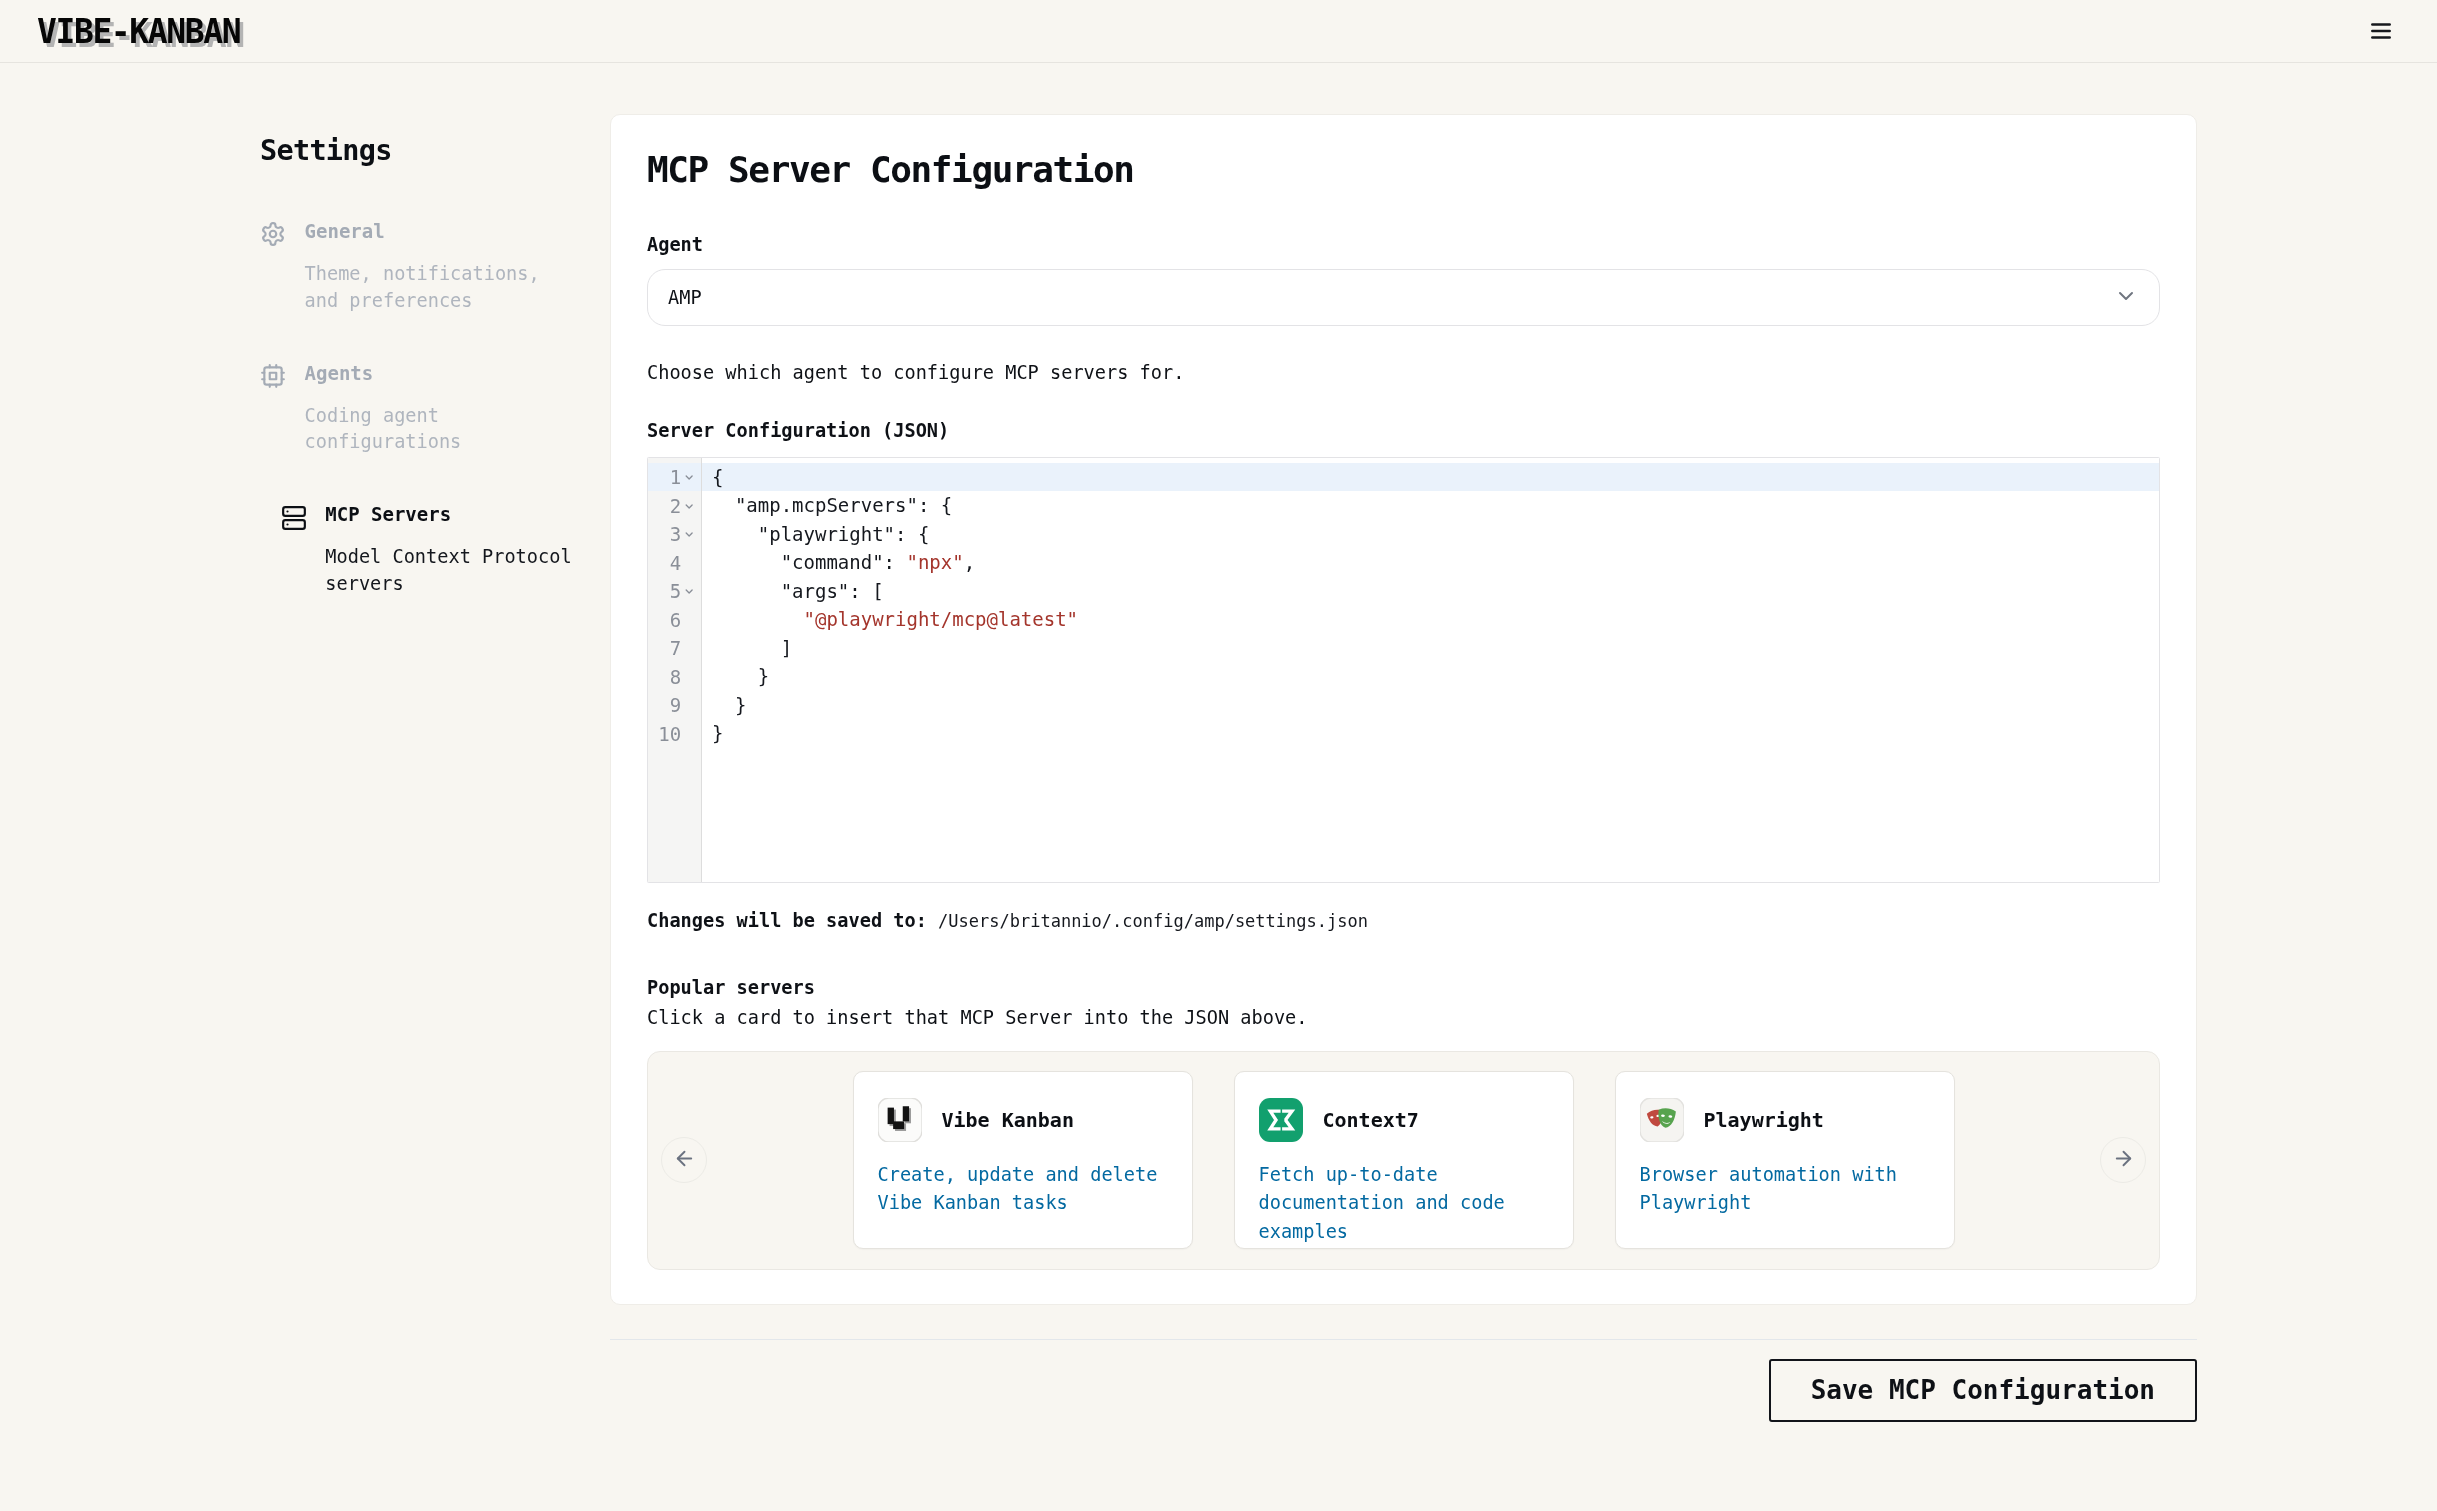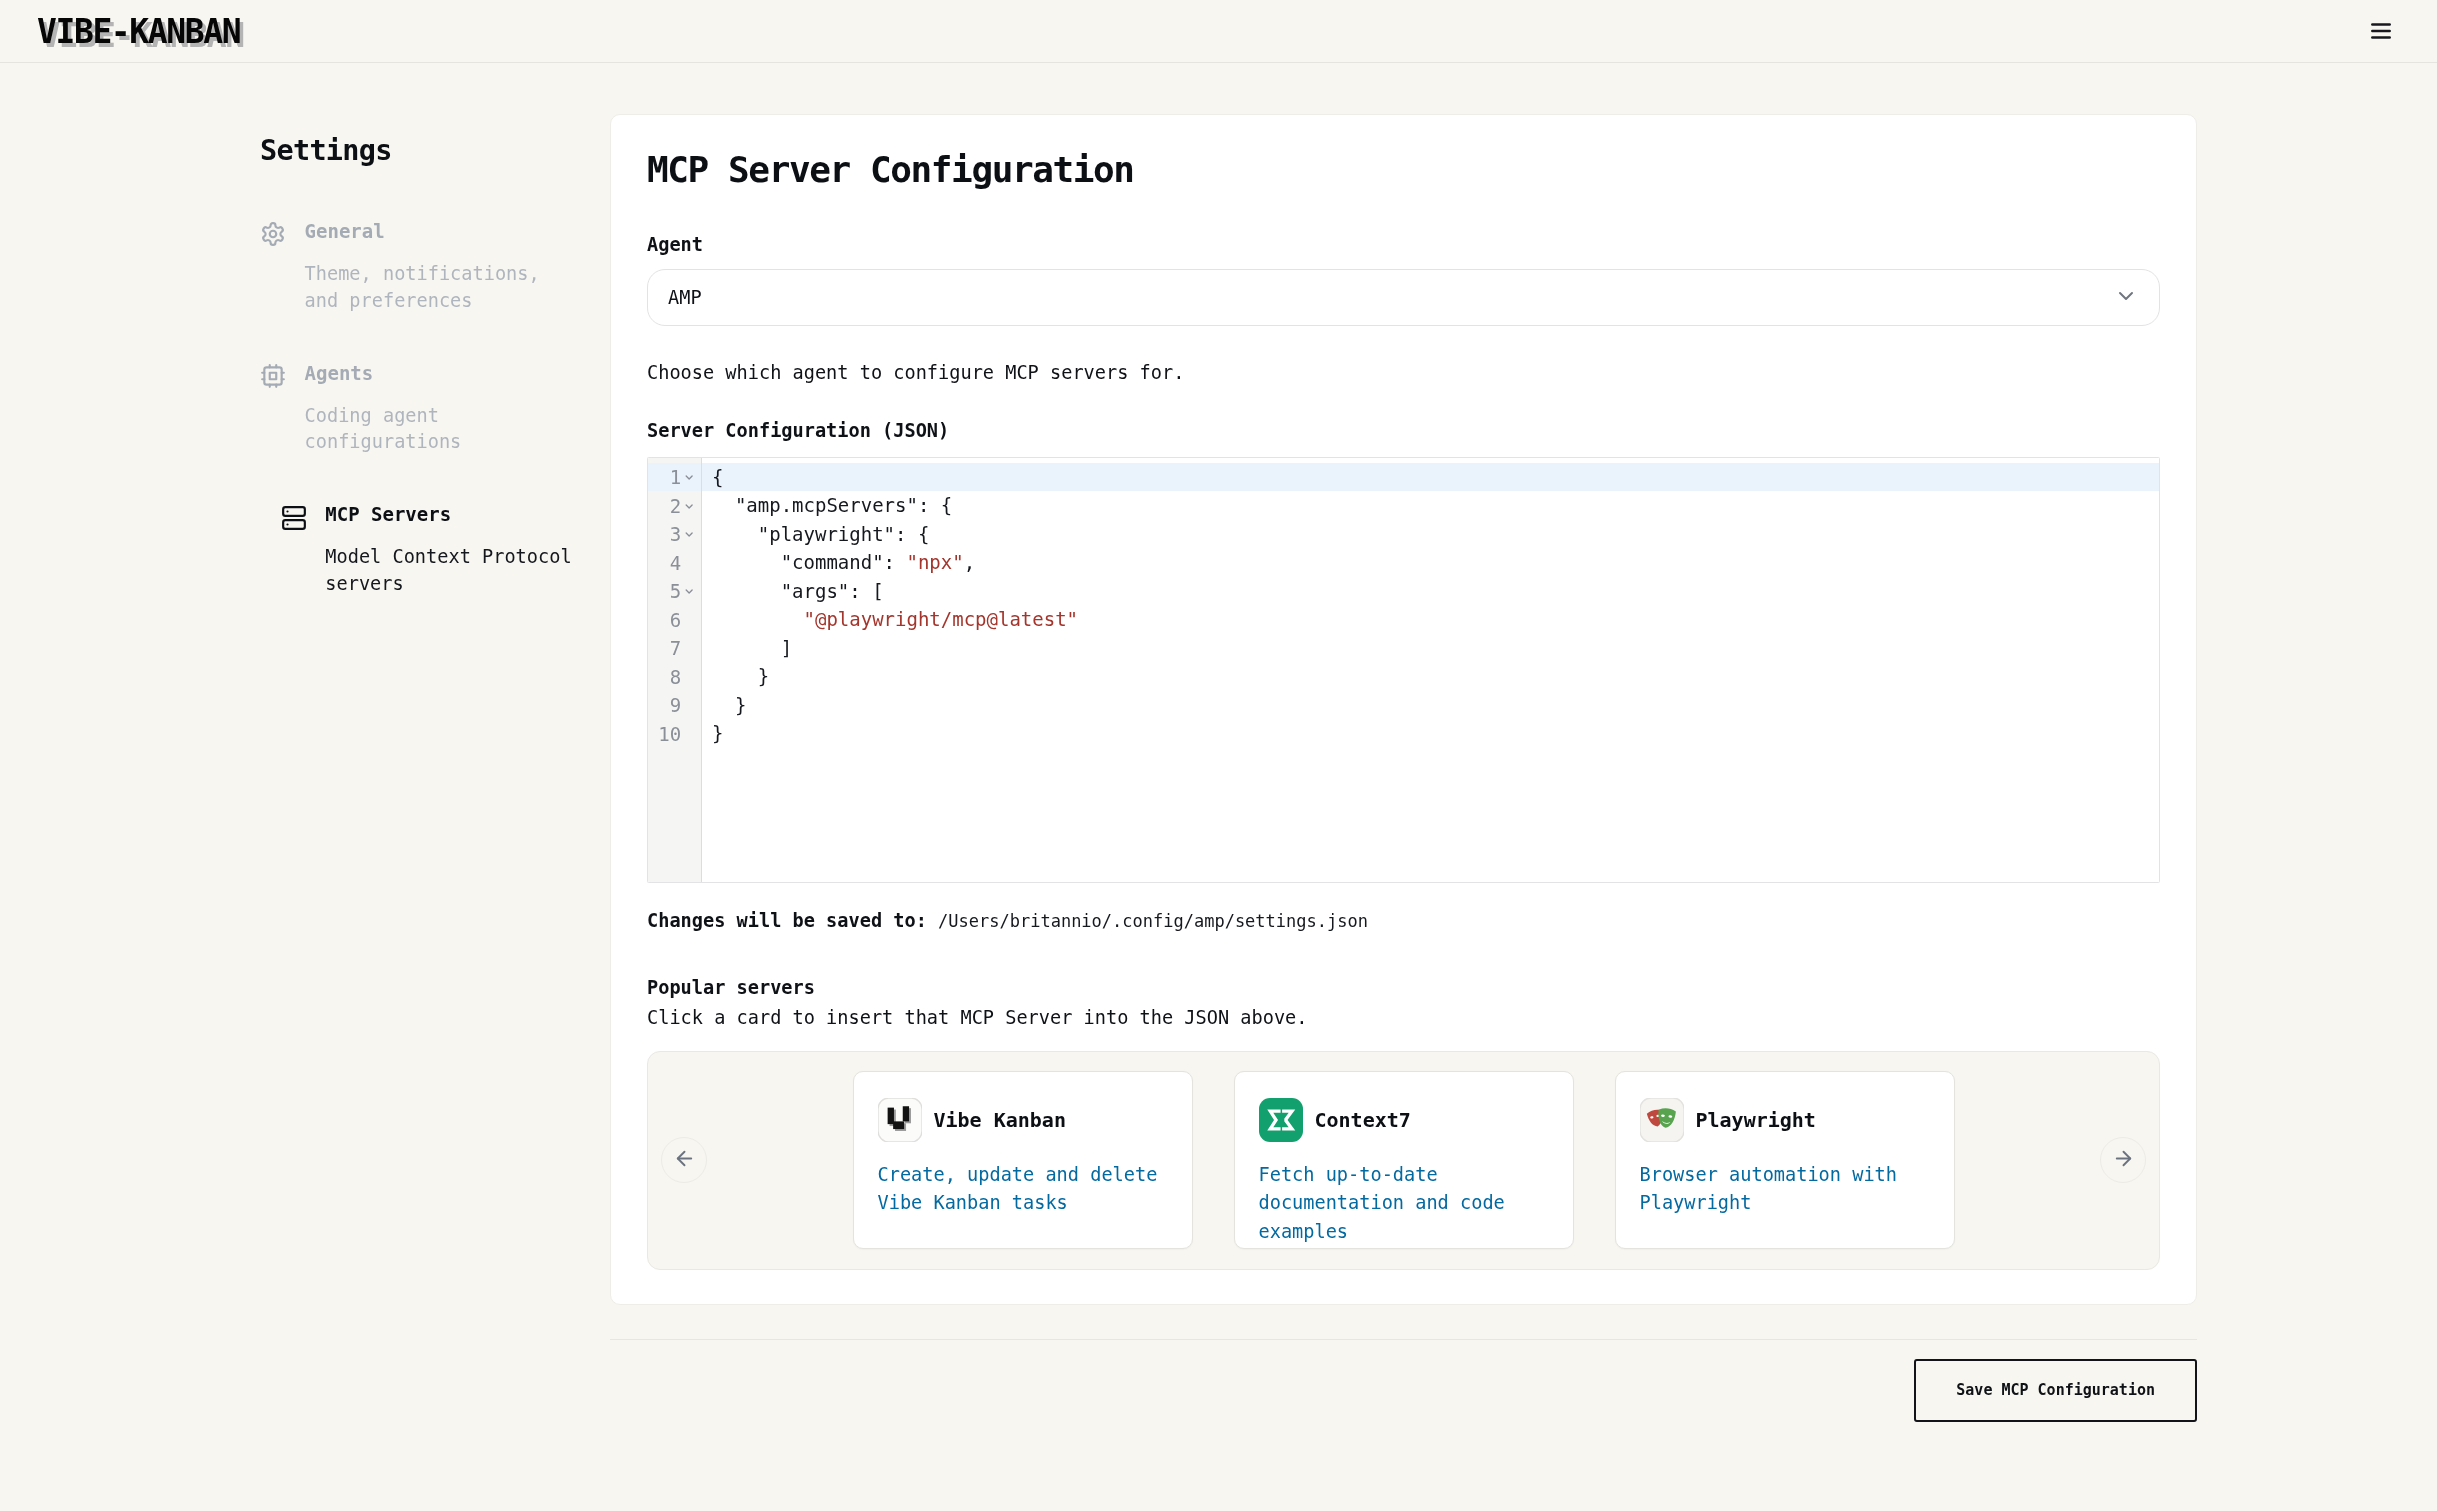--- a/index.html
+++ b/index.html
@@ -96,32 +96,32 @@
     border:0.7px solid #ecebe6; display:flex; align-items:center; justify-content:center; cursor:pointer;
   }
   .arrow-btn svg { width:23px; height:23px; }
   .arrow-btn.left { left:13px; }
   .arrow-btn.right { right:13px; }
 
   .server-card {
     width:340px; height:178px; background:#ffffff; border:0.7px solid #e5e3de; border-radius:10px;
     padding:26px 24px; cursor:pointer; box-shadow:0 0.7px 1.4px rgba(0,0,0,0.03);
   }
-  .server-card-head { display:flex; align-items:center; gap:12px; }
+  .server-card-head { display:flex; align-items:center; gap:20px; }
   .server-icon { width:44px; height:44px; flex:0 0 44px; }
   .server-icon svg { width:44px; height:44px; display:block; }
   .server-title { font-size:20px; font-weight:700; color:#0c0f14; }
   .server-desc { margin-top:18.6px; font-size:18.6px; line-height:1.55; color:#0369a1; }
 
   
   .footer-divider { height:1.4px; background:#e3e7eb; margin-top:34px; }
   .footer-row { display:flex; justify-content:flex-end; margin-top:18.6px; }
   .save-btn {
     height:63px; padding:0 40px; background:transparent; border:2.1px solid #12141a; border-radius:2.9px;
-    font-family:inherit; font-size:15px; font-weight:600; color:#0e1116; cursor:pointer;
+    font-family:inherit; font-size:26px; font-weight:600; color:#0e1116; cursor:pointer;
     display:flex; align-items:center;
   }
 </style>
 </head>
 <body>
 
 <header class="topbar">
   <div class="logo">VIBE-KANBAN</div>
   <button class="menu-btn">
     <svg viewBox="0 0 24 24" fill="none" stroke="#16181d" stroke-width="2.4" stroke-linecap="round" width="26" height="26">

